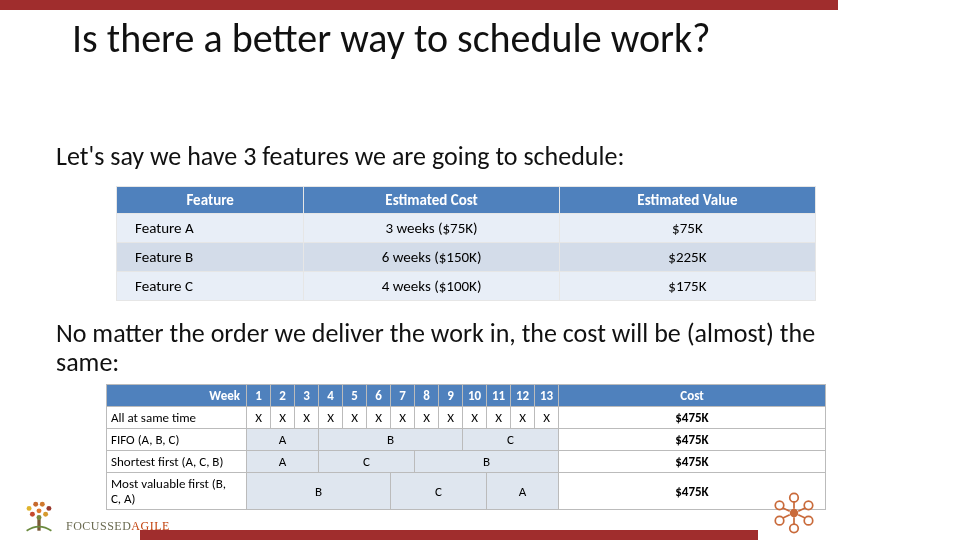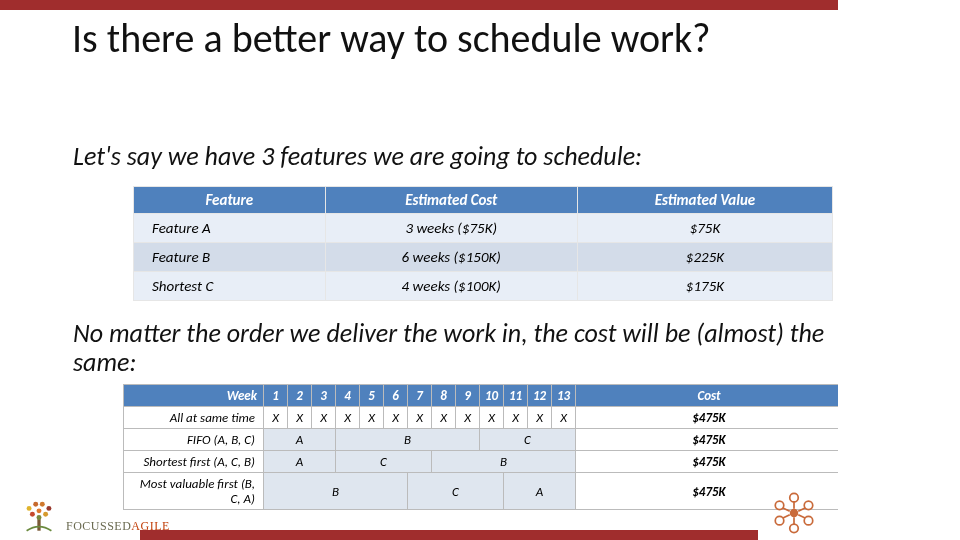--- a/index.html
+++ b/index.html
@@ -1,40 +1,40 @@
 <!DOCTYPE html>
 <html><head>
 <meta charset="utf-8">
 <style>
   * { box-sizing: border-box; margin: 0; padding: 0; }
   html, body { width: 960px; height: 540px; font-family: Calibri, Arial, sans-serif; background: #fff; color: #000; }
   .stage { position: relative; width: 838px; height: 540px; overflow: hidden; }
   .topbar { position: absolute; left: 0; right: 0; top: 0; height: 10px; background: #a02d2d; }
   .title { position: absolute; left: 72px; top: 18px; width: 820px; font-size: 40px; font-weight: 400; line-height: 1.05; color: #111; }
-  .body { position: absolute; left: 73px; top: 140px; width: 820px; font-style: italic; }
+  .body { position: absolute; left: 56px; top: 140px; width: 820px; }
   .lead { font-size: 26px; font-weight: 400; color: #111; margin-bottom: 14px; }
 
   
   .ftable { width: 700px; margin: 0 0 0 60px; border-collapse: collapse; font-size: 15px; }
   .ftable th { background: #4f81bd; color: #fff; font-weight: 700; text-align: center; padding: 4px 8px; border: 1px solid #e6e6e6; margin-left: 22px; }
   .ftable td { text-align: center; padding: 5px 8px; border: 1px solid #e6e6e6; }
   .ftable tr.odd td { background: #e8eef7; }
   .ftable tr.even td { background: #d3dce9; }
   .ftable td.lbl { text-align: left; padding-left: 18px; }
 
   .lead2 { font-size: 26px; font-weight: 400; color: #111; margin-top: 18px; line-height: 1.1; }
 
   
   .swrap { margin: 8px 0 0 50px; width: 720px; }
   .stable { border-collapse: collapse; width: 100%; font-size: 13px; }
   .stable th { background: #4f81bd; color: #ffffff; font-weight: 700; text-align: center; padding: 3px 4px; border: 1px solid #bbb; }
   .stable th.weeklbl { text-align: right; padding-right: 6px; width: 140px; }
   .stable th.wk { width: 24px; }
   .stable td { text-align: center; padding: 3px 4px; border: 1px solid #bbb; background: #fff; }
-  .stable td.rowlbl { text-align: right; padding-right: 8px; font-weight: 400; color: #000; width: 140px; }
+  .stable td.rowlbl { text-align: left; padding-right: 8px; font-weight: 400; color: #000; width: 140px; }
   .stable td.cost { font-weight: 700; }
   .stable td.shade { background: #dfe6ef; }
 
   
   .footer { position: absolute; left: 0; right: 0; bottom: 0; height: 26px; }
   .bottombar { position: absolute; left: 140px; right: 80px; bottom: 0; height: 10px; background: #a02d2d; }
   .logo-left { position: absolute; left: 18px; bottom: 6px; display: flex; align-items: flex-end; gap: 6px; }
   .tree svg { width: 42px; height: 38px; display: block; }
   .brandL { font-family: Georgia, "Times New Roman", serif; font-size: 12px; letter-spacing: 0.5px; color: #6a6a50; }
   .brandL .f2 { color: #c2410c; }
@@ -65,21 +65,21 @@
           <td class="lbl">Feature A</td>
           <td>3 weeks ($75K)</td>
           <td>$75K</td>
         </tr>
         <tr class="even">
           <td class="lbl">Feature B</td>
           <td>6 weeks ($150K)</td>
           <td>$225K</td>
         </tr>
         <tr class="odd">
-          <td class="lbl">Shortest C</td>
+          <td class="lbl">Feature C</td>
           <td>4 weeks ($100K)</td>
           <td>$175K</td>
         </tr>
       </tbody>
     </table>
 
     <p class="lead2">No matter the order we deliver the work in, the cost will be (almost) the same:</p>
 
     <div class="swrap">
       <table class="stable">

